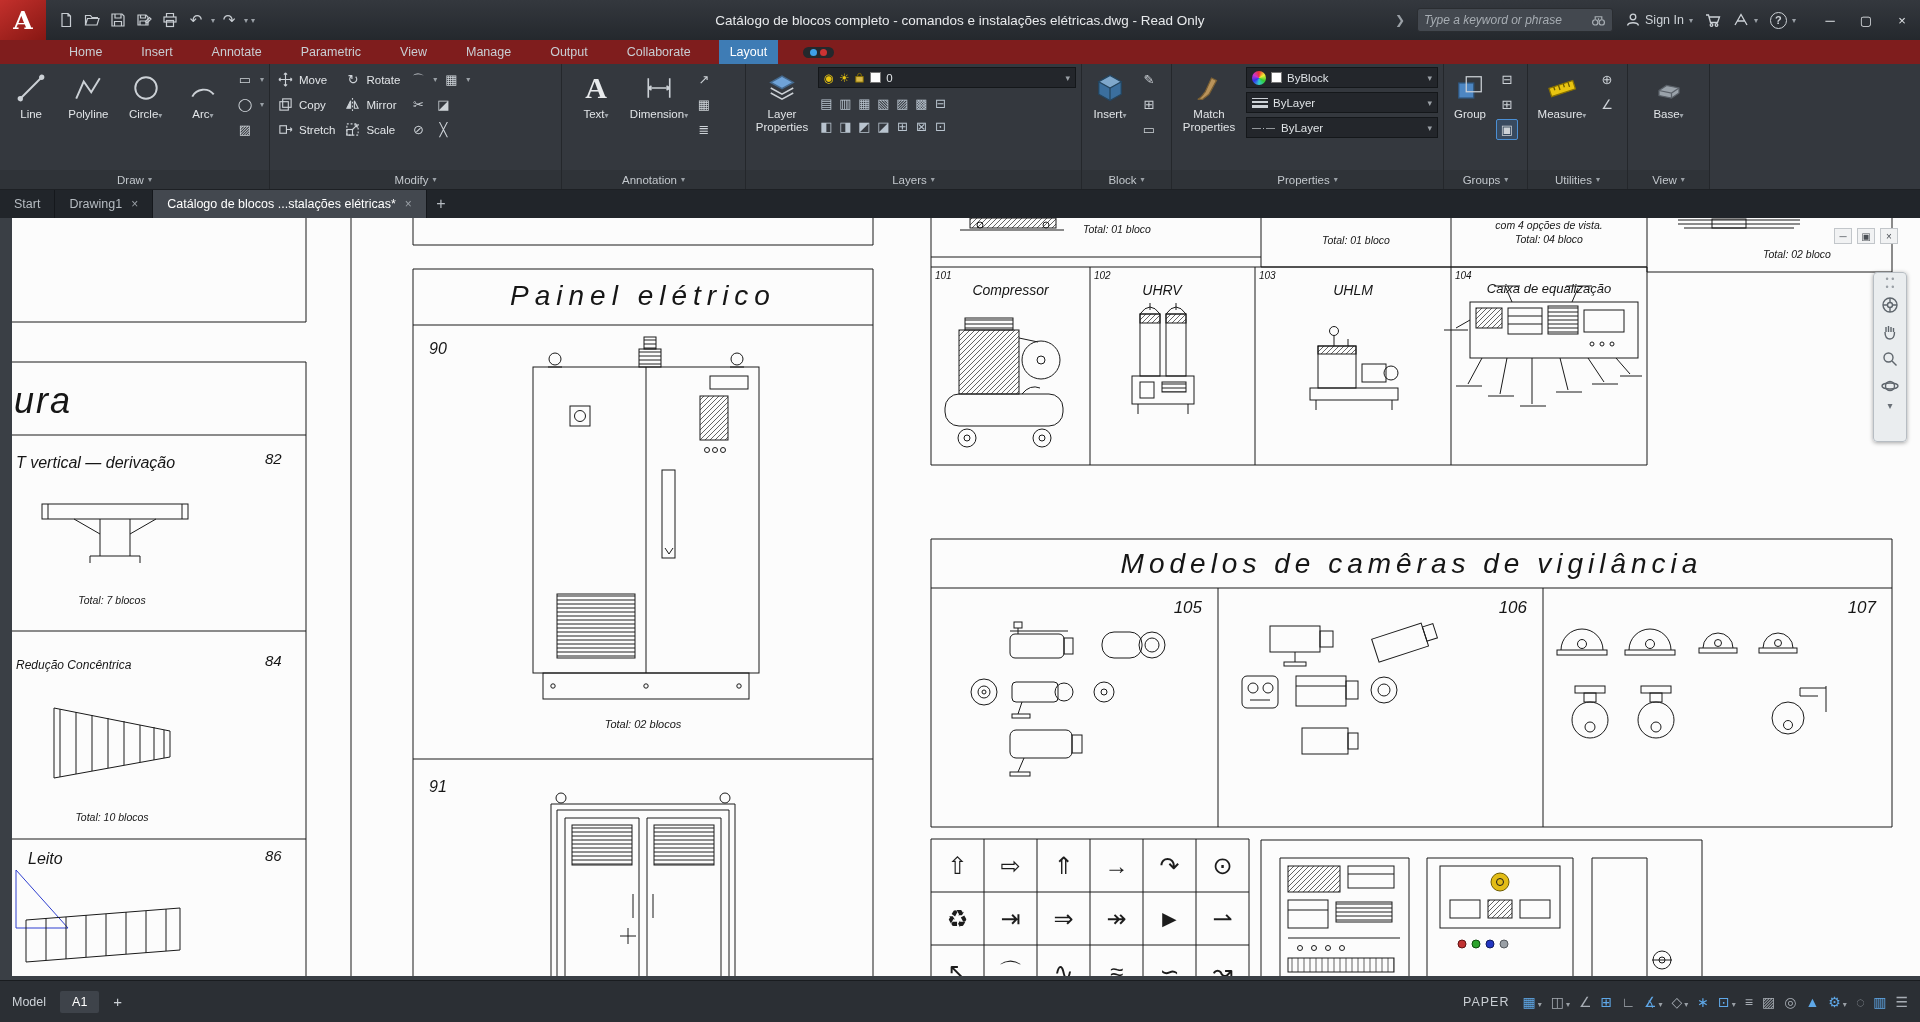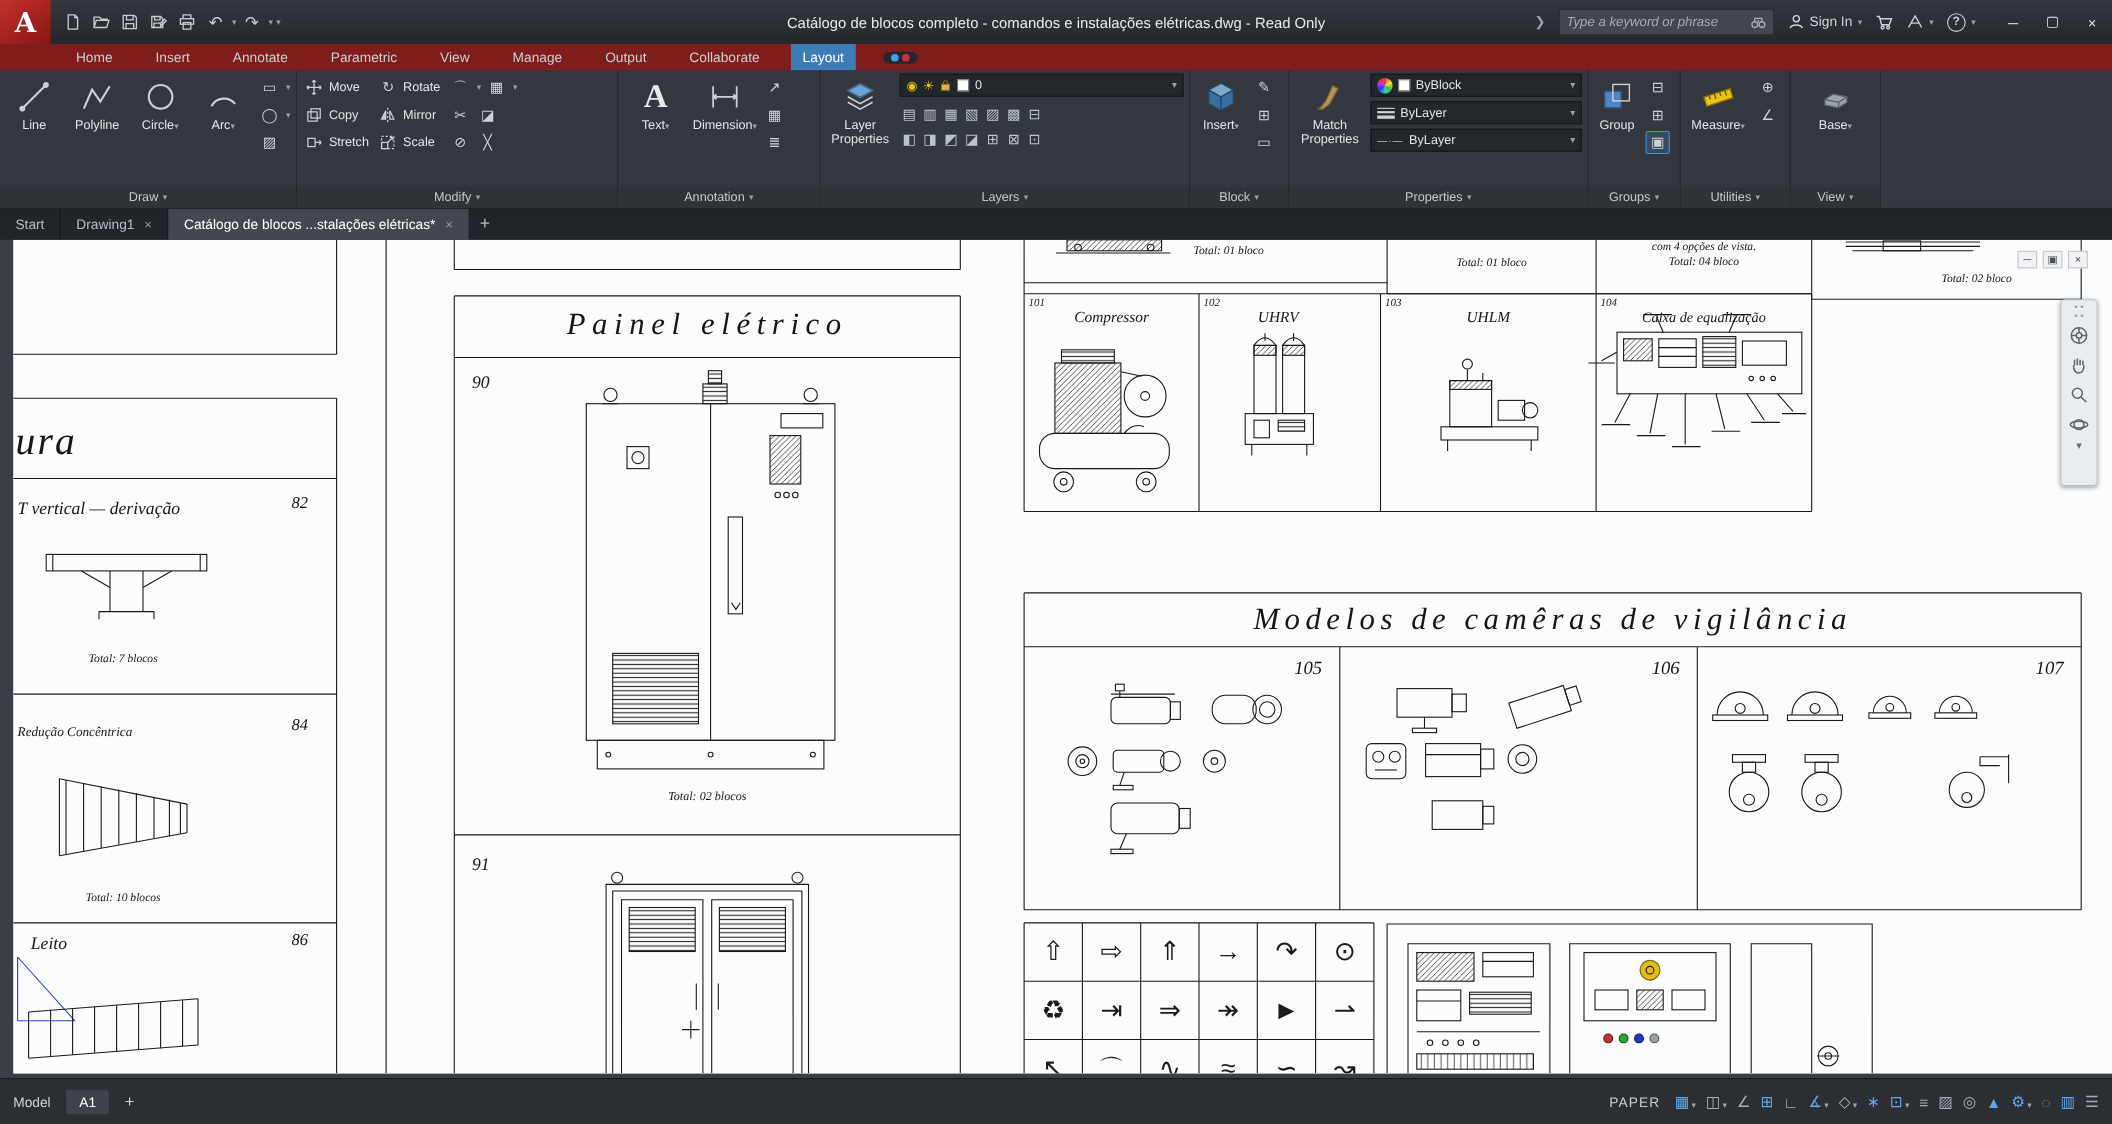--- a/index.html
+++ b/index.html
@@ -68,21 +68,21 @@
 .doctabs{position:absolute;left:0;top:190px;width:100%;height:28px;background:#21252a;display:flex;align-items:stretch}
 .dtab{display:flex;align-items:center;gap:9px;padding:0 14px;font-size:12.5px;color:#b6bcc2;border-right:1px solid #15181c}
 .dtab.active{background:#43484f;color:#fff}
 .dtab .x{font-size:12px;color:#9aa0a6}
 .addtab{width:28px;display:flex;align-items:center;justify-content:center;color:#b6bcc2;font-size:16px}
 
 
 .canvas{position:absolute;left:0;top:218px;width:1920px;height:762px;background:#3a3f45;overflow:hidden}
 .paper{position:absolute;left:12px;top:0;width:1908px;height:758px;background:#fcfcfc;overflow:hidden}
 .dwg{position:absolute;left:0;top:0}
-.dtext{position:absolute;color:#161616;font-style:italic;font-family:Liberation Serif, serif;white-space:nowrap}
+.dtext{position:absolute;color:#161616;font-style:italic;font-family:Liberation Sans, sans-serif;white-space:nowrap}
 .tc{text-align:center;white-space:normal}
 .tr{text-align:right}
 .arrowgrid{position:absolute;left:919px;top:621px;width:318px;height:160px;display:grid;grid-template-columns:repeat(6,53px);grid-auto-rows:53px}
 .arrowgrid span{display:flex;align-items:center;justify-content:center;font-size:24px;color:#1c1c1c}
 .vpctrl{position:absolute;left:1822px;top:10px;display:flex;gap:5px}
 .vpbtn{width:18px;height:16px;display:flex;align-items:center;justify-content:center;color:#4a4f55;font-size:10px;background:#f1f2f3;border:1px solid #c2c6ca}
 .navbar{position:absolute;left:1861px;top:54px;width:34px;height:170px;background:rgba(233,236,238,.94);border:1px solid #b7bdc3;border-radius:4px;box-shadow:0 1px 4px rgba(0,0,0,.35);display:flex;flex-direction:column;align-items:center;padding:2px 0;gap:1px}
 .navgrip{color:#9aa0a6;font-size:9px;line-height:8px}
 .navbtn{width:26px;height:26px;display:flex;align-items:center;justify-content:center;border-radius:3px}
 .navbtn svg{width:18px;height:18px;fill:none;stroke:#5f666d;stroke-width:1.4}

